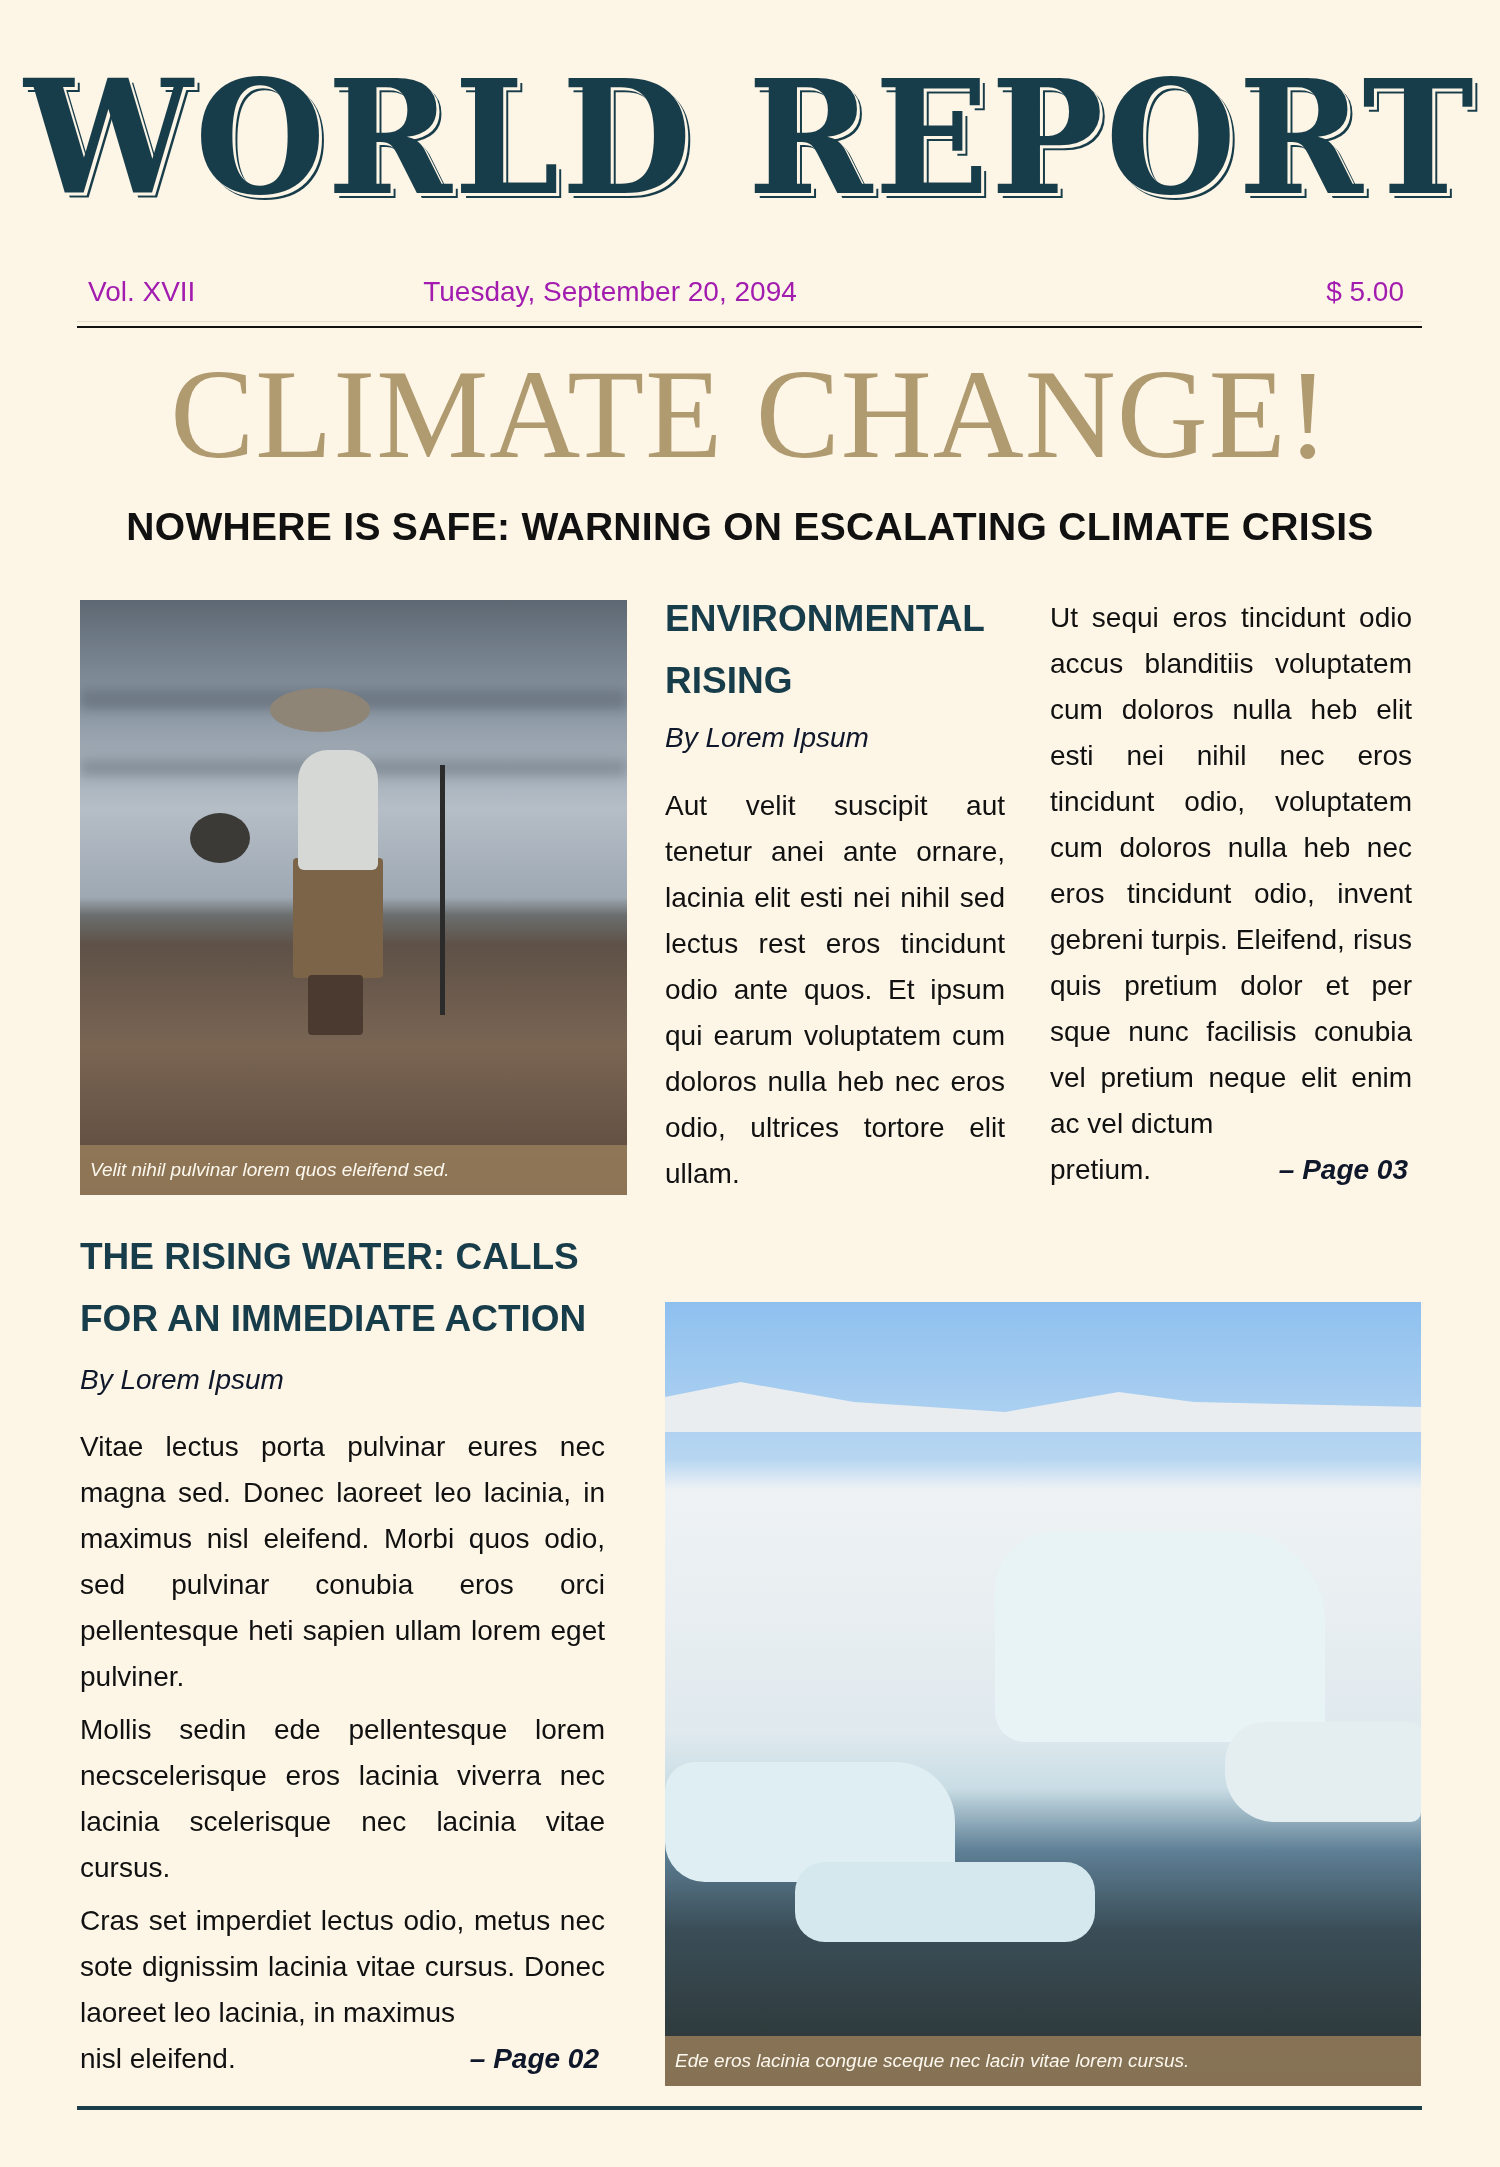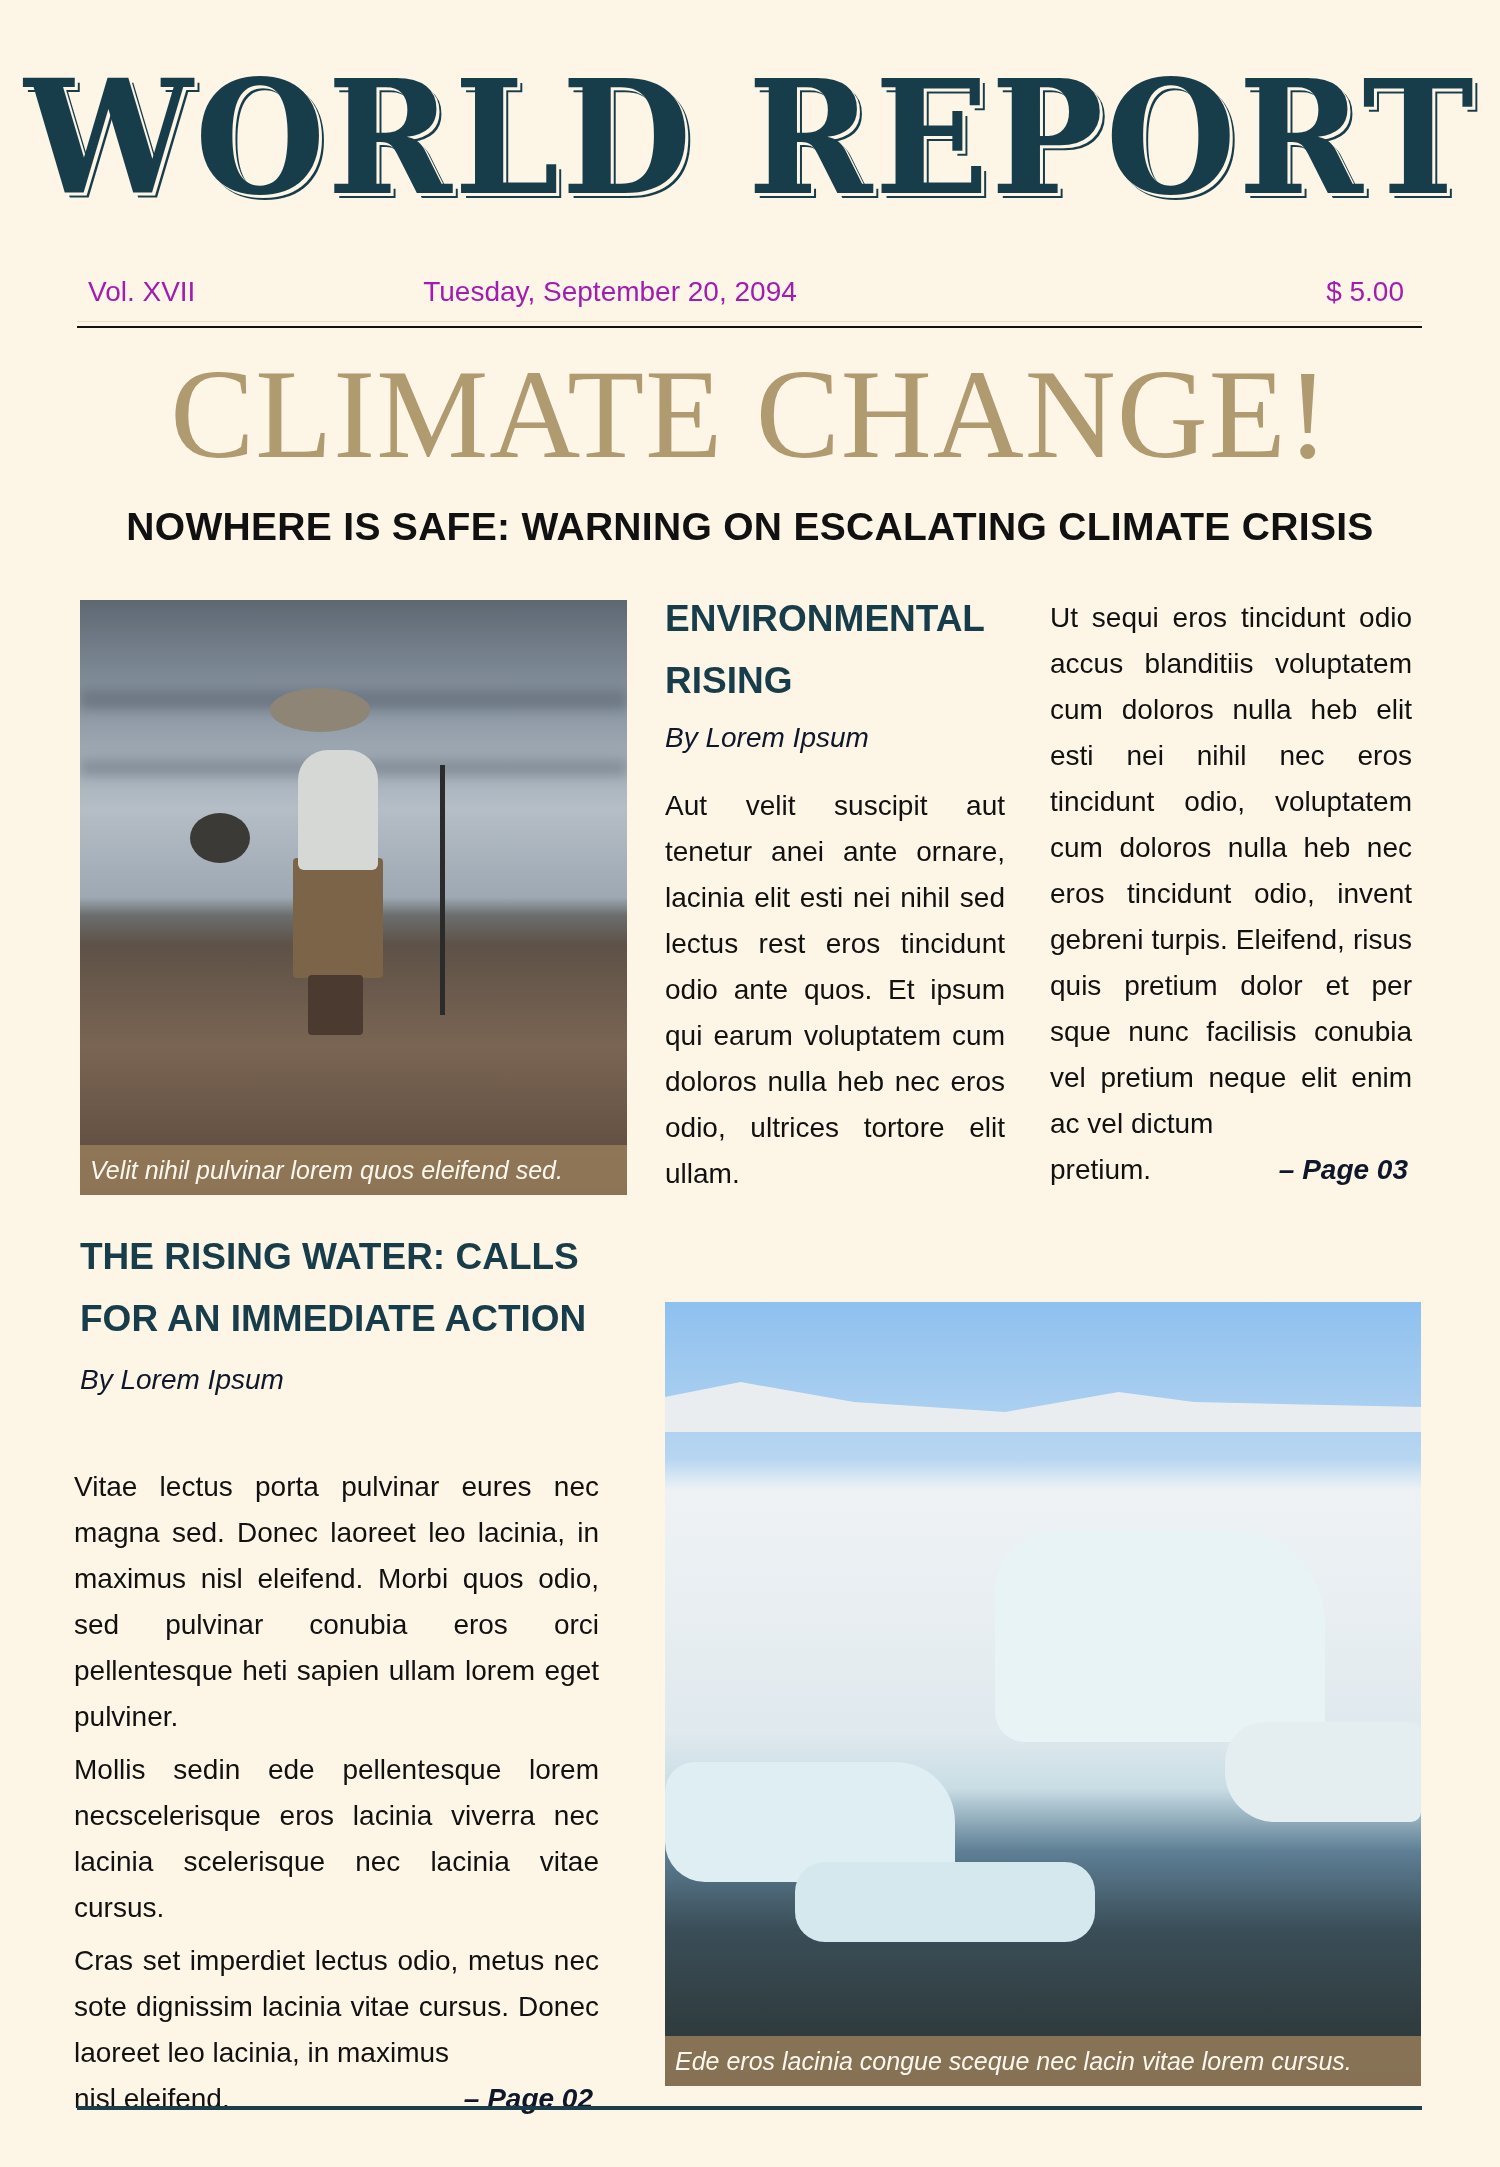--- a/index.html
+++ b/index.html
@@ -27,21 +27,21 @@
     color:#b09a70; letter-spacing:1px;
   }
   .subhead {
     left:0; top:502px; width:1500px; text-align:center;
     font-weight:bold; font-size:39px; line-height:50px; color:#111; letter-spacing:0.3px;
   }
   .photo { overflow:hidden; }
   .photo .caption {
     position:absolute; left:0; right:0; bottom:0; height:50px;
     background:rgba(150,125,90,0.85); color:#fdf8ee; font-style:italic;
-    font-size:25px; line-height:50px; padding-left:10px; white-space:nowrap;
+    font-size:19px; line-height:50px; padding-left:10px; white-space:nowrap;
   }
   .photo-drought {
     left:80px; top:600px; width:547px; height:595px;
     background:
       linear-gradient(180deg, #5d6873 0%, #8b97a3 18%, #b5bec7 35%, #9ea8b2 50%, #6b6e6e 53%, #5e5147 58%, #7a6553 75%, #5a473b 100%);
   }
   .sky-streak1 { left:0; top:90px; width:547px; height:20px; background:rgba(60,70,80,0.35); filter:blur(6px); }
   .sky-streak2 { left:0; top:160px; width:547px; height:16px; background:rgba(60,70,80,0.3); filter:blur(6px); }
   .figure-body { left:218px; top:150px; width:80px; height:120px; background:#d6d8d6; border-radius:30px 30px 6px 6px; }
   .figure-hat { left:190px; top:88px; width:100px; height:44px; background:#8f8577; border-radius:50%; }
@@ -61,21 +61,21 @@
   .h2 { font-weight:bold; color:#173c4a; }
   .env-heading { left:665px; top:588px; width:345px; font-size:37px; line-height:62px; }
   .byline { font-style:italic; font-size:28px; color:#0f172a; }
   .env-byline { left:665px; top:722px; }
   .body-text { font-size:28px; line-height:46px; text-align:justify; color:#111; }
   .env-body { left:665px; top:783px; width:340px; }
   .right-body { left:1050px; top:595px; width:362px; }
   .page-ref { font-style:italic; font-weight:bold; color:#0f172a; }
   .rising-heading { left:80px; top:1226px; width:560px; font-size:37px; line-height:62px; }
   .rising-byline { left:80px; top:1364px; }
-  .rising-body { left:74px; top:1424px; width:525px;margin-top:40px; }
+  .rising-body { left:80px; top:1424px; width:525px; }
   .rising-body p { margin:0 0 7px 0; }
   .rule-bottom { left:77px; top:2106px; width:1345px; height:4px; background:#1c3e4b; }
   .row-end { display:flex; justify-content:space-between; text-align:left; }
 </style>
 </head>
 <body>
 
 <div class="abs masthead">WORLD REPORT</div>
 
 <div class="abs meta meta-vol">Vol. XVII</div>

